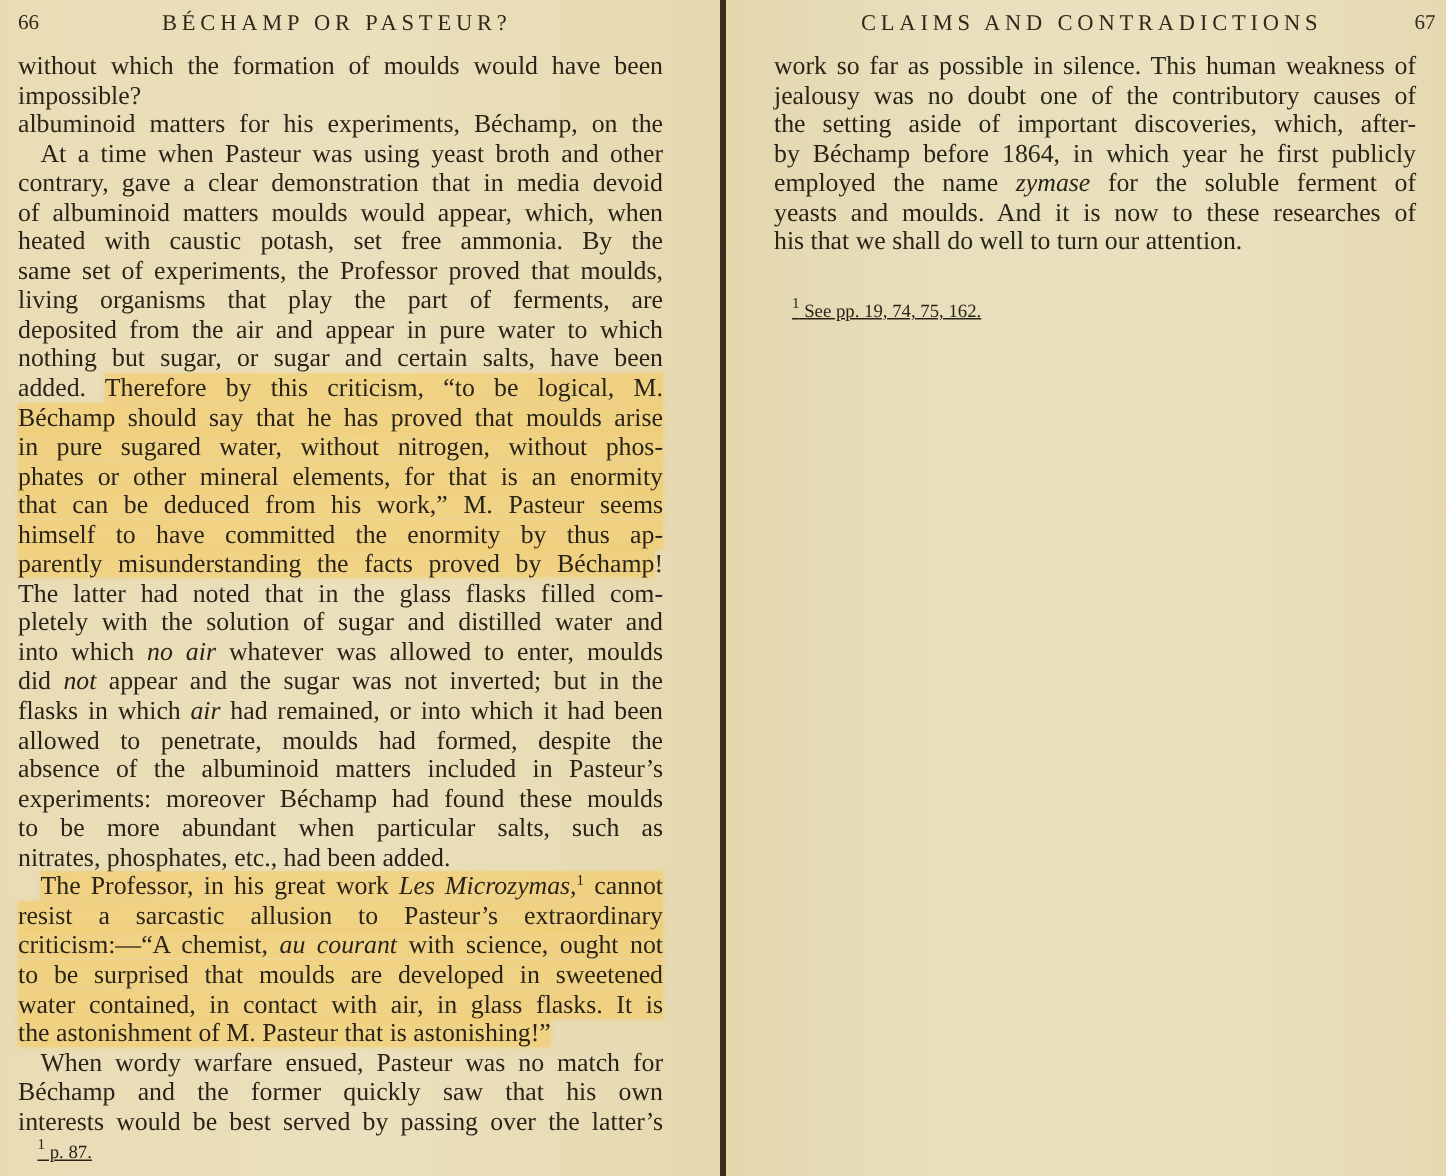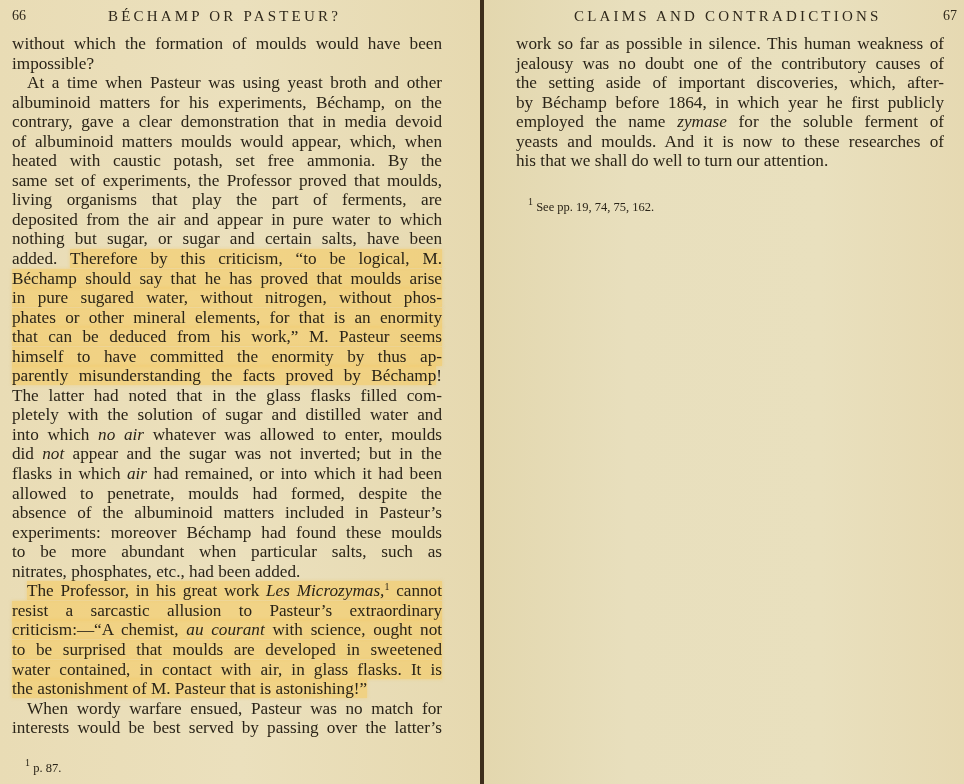--- a/index.html
+++ b/index.html
@@ -32,34 +32,34 @@
     position: absolute;
     font-size: 17.2px; line-height: 19.55px;
     text-align: justify;
   }
   .line { display: block; white-space: nowrap; text-align-last: justify; text-align: justify; height: 19.55px; }
   .line.last { text-align-last: left; }
   .indent { padding-left: 15px; }
   .hl { background: rgba(245, 200, 90, 0.55); box-shadow: 0 0 3px rgba(245,200,90,0.5); }
   i { font-style: italic; }
   sup { font-size: 10px; vertical-align: 6px; line-height: 0; }
-  .footnote { position: absolute; font-size: 12.5px; line-height: 16px; }
+  .footnote { position: absolute; font-size: 12.5px; line-height: 16px; text-decoration: underline; }
 </style>
 </head>
 <body>
 
 <div class="page page-left">
   <div class="folio" style="left:12px;">66</div>
   <div class="running-head" style="left:108px;">BÉCHAMP OR PASTEUR?</div>
 
   <div class="text-block" id="left-text" style="left:12px; top:34px; width:430px;">
       <span class="line"><span>without which the formation of moulds would have been</span></span>
       <span class="line last"><span>impossible?</span></span>
+      <span class="line"><span>albuminoid matters for his experiments, Béchamp, on the</span></span>
       <span class="line indent"><span>At a time when Pasteur was using yeast broth and other</span></span>
-      <span class="line"><span>albuminoid matters for his experiments, Béchamp, on the</span></span>
       <span class="line"><span>contrary, gave a clear demonstration that in media devoid</span></span>
       <span class="line"><span>of albuminoid matters moulds would appear, which, when</span></span>
       <span class="line"><span>heated with caustic potash, set free ammonia.  By the</span></span>
       <span class="line"><span>same set of experiments, the Professor proved that moulds,</span></span>
       <span class="line"><span>living organisms that play the part of ferments, are</span></span>
       <span class="line"><span>deposited from the air and appear in pure water to which</span></span>
       <span class="line"><span>nothing but sugar, or sugar and certain salts, have been</span></span>
       <span class="line"><span>added.  </span><span class="hl">Therefore by this criticism, “to be logical, M.</span></span>
       <span class="line"><span class="hl">Béchamp should say that he has proved that moulds arise</span></span>
       <span class="line"><span class="hl">in pure sugared water, without nitrogen, without phos-</span></span>
@@ -77,20 +77,21 @@
       <span class="line"><span>experiments: moreover Béchamp had found these moulds</span></span>
       <span class="line"><span>to be more abundant when particular salts, such as</span></span>
       <span class="line last"><span>nitrates, phosphates, etc., had been added.</span></span>
       <span class="line indent"><span class="hl"><span>The Professor, in his great work </span><i>Les Microzymas,</i><sup>1</sup><span> cannot</span></span></span>
       <span class="line"><span class="hl">resist a sarcastic allusion to Pasteur’s extraordinary</span></span>
       <span class="line"><span class="hl"><span>criticism:—“A chemist, </span><i>au courant</i><span> with science, ought not</span></span></span>
       <span class="line"><span class="hl">to be surprised that moulds are developed in sweetened</span></span>
       <span class="line"><span class="hl">water contained, in contact with air, in glass flasks.  It is</span></span>
       <span class="line last"><span class="hl">the astonishment of M. Pasteur that is astonishing!”</span></span>
       <span class="line indent"><span>When wordy warfare ensued, Pasteur was no match for</span></span>
+      <span class="line"><span>Béchamp and the former quickly saw that his own</span></span>
       <span class="line"><span>interests would be best served by passing over the latter’s</span></span>
     </div>
 
   <div class="footnote" style="left:25px; top:760px;">
     <sup>1</sup><span> p. 87.</span>
   </div>
 </div>
 
 <div class="gutter"></div>
 

